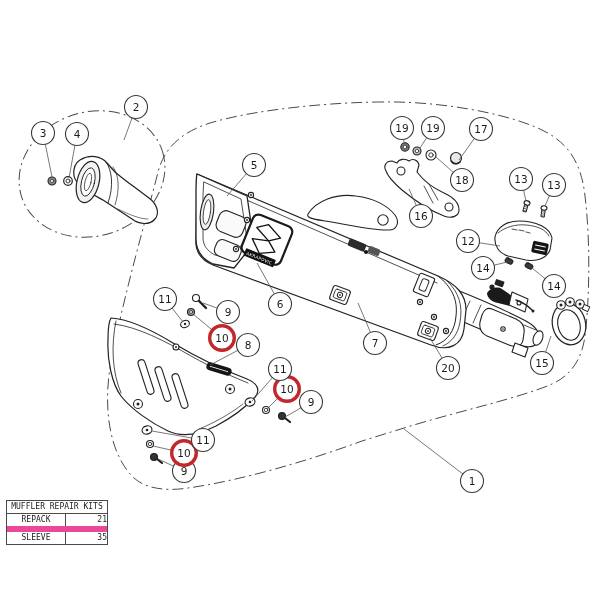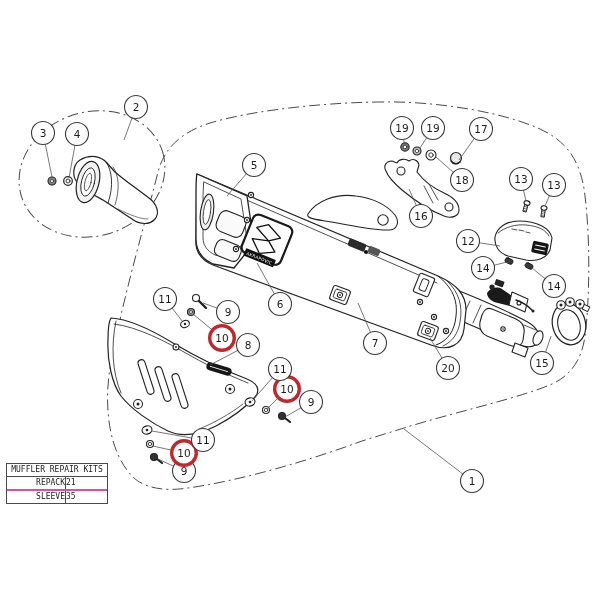--- a/index.html
+++ b/index.html
@@ -3,28 +3,28 @@
 <meta charset="utf-8">
 <style>
   html,body{margin:0;padding:0;background:#e8e8e8;}
   .stage{position:relative;width:600px;height:600px;background:#ffffff;overflow:hidden;
          font-family:"DejaVu Sans",sans-serif;}
   svg text{user-select:none;}
   .leader{stroke:#555;stroke-width:0.8;fill:none;}
   .callout circle{fill:#fff;stroke:#3a3a3a;stroke-width:1.1;}
   .callout.red circle{stroke-width:3.4;}
   .callout text{font:10.5px "DejaVu Sans",sans-serif;fill:#1b1b1b;text-anchor:middle;}
-  .kits-table{position:absolute;left:6px;top:463px;width:100px;border:1px solid #4a4a4a;
+  .kits-table{position:absolute;left:6px;top:500px;width:100px;border:1px solid #4a4a4a;
               background:#fff;font-family:"DejaVu Sans Mono",monospace;font-size:8px;
               color:#222;line-height:10px;}
   .kits-header{text-align:center;border-bottom:1px solid #4a4a4a;padding:1px 0;white-space:nowrap;}
   .kits-row{display:flex;}
-  .kits-row + .kits-row{border-top:2px solid #ec4899;}
-  .kits-row .kname{width:58%;border-right:1px solid #4a4a4a;text-align:right;padding:1px 0;}
-  .kits-row .kref{flex:1;text-align:left;padding:1px 0;}
+  .kits-row + .kits-row{border-top:6px solid #ec4899;}
+  .kits-row .kname{width:58%;border-right:1px solid #4a4a4a;text-align:center;padding:1px 0;}
+  .kits-row .kref{flex:1;text-align:right;padding:1px 0;}
 </style>
 </head>
 <body>
 
 <div class="stage">
 
 <svg id="diagram" width="600" height="600" viewBox="0 0 600 600">
 
   <g fill="none" stroke="#4a4a4a" stroke-width="1" stroke-dasharray="11 4 2 4">
     <path d="M 383,102 C 340,102 260,108 210,123 C 185,131 165,145 158,172

